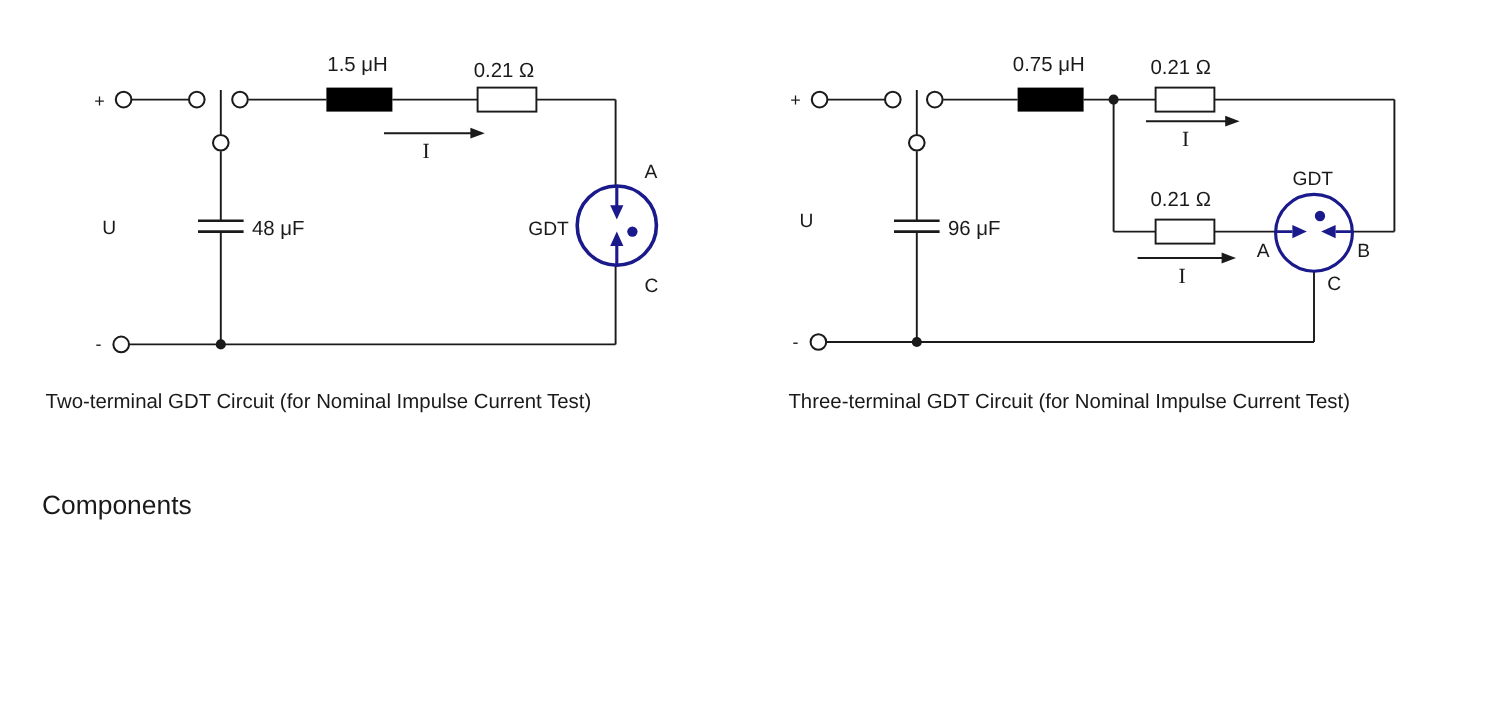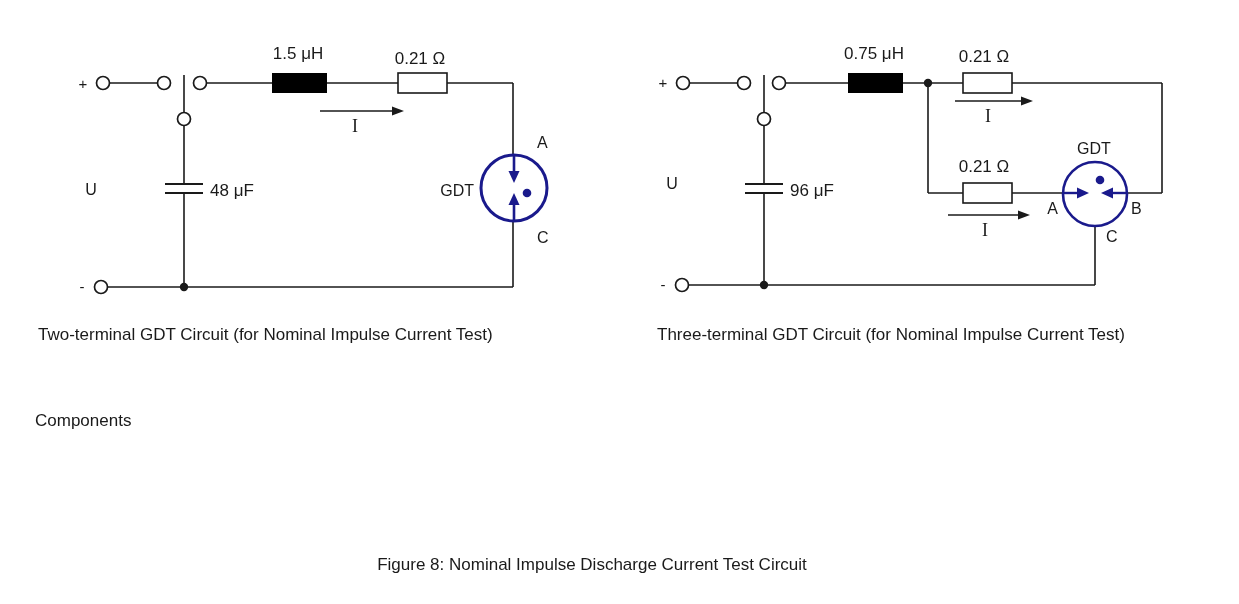--- a/index.html
+++ b/index.html
@@ -36,21 +36,21 @@
     font-size: 17px;
     line-height: 21px;
     white-space: nowrap;
   }
   .caption-left  { left: 38px;  top: 324px; }
   .caption-right { left: 657px; top: 324px; }
   .components {
     position: absolute;
     left: 35px;
     top: 410px;
-    font-size: 17px;
+    font-size: 22px;
     line-height: 22.5px;
     white-space: nowrap;
   }
   .figure-caption {
     position: absolute;
     left: 0;
     top: 555px;
     width: 1184px;
     text-align: center;
     font-size: 17px;
@@ -195,15 +195,14 @@
     </g>
   </svg>
 
   <div class="caption caption-left">Two-terminal GDT Circuit (for Nominal Impulse Current Test)</div>
   <div class="caption caption-right">Three-terminal GDT Circuit (for Nominal Impulse Current Test)</div>
 
   <div class="components">
     <div>Components</div>
   </div>
 
-  <div class="figure-caption">Figure 8: Nominal Impulse Discharge Current Test Circuit</div>
 
 </div>
 
 </body></html>

